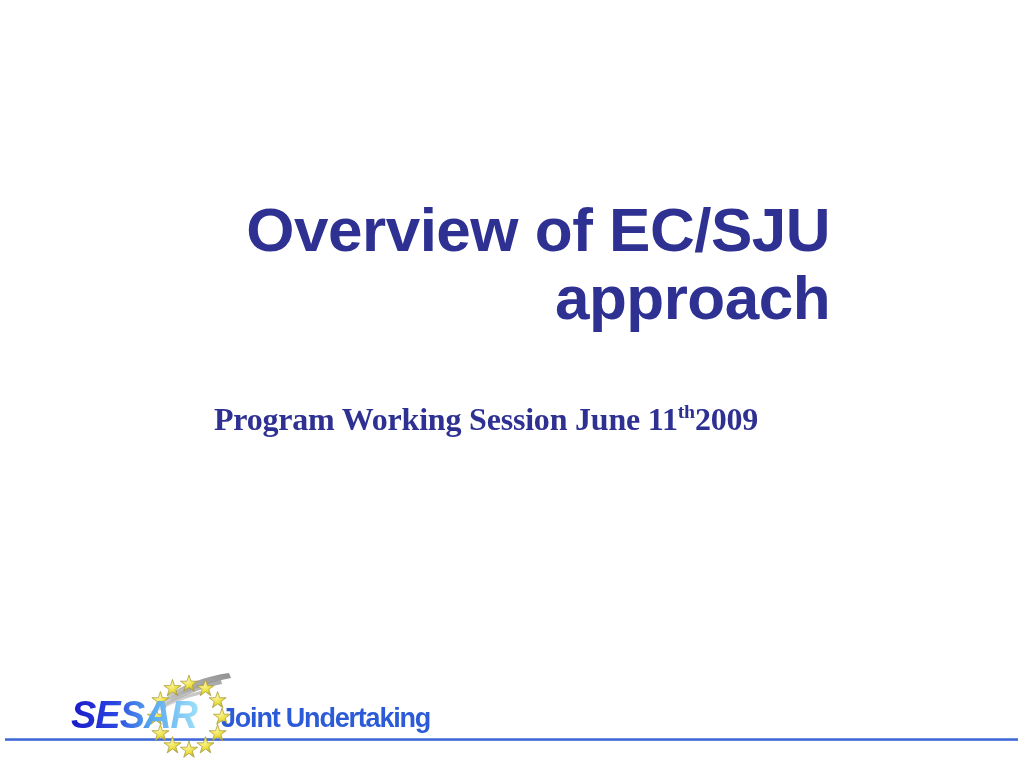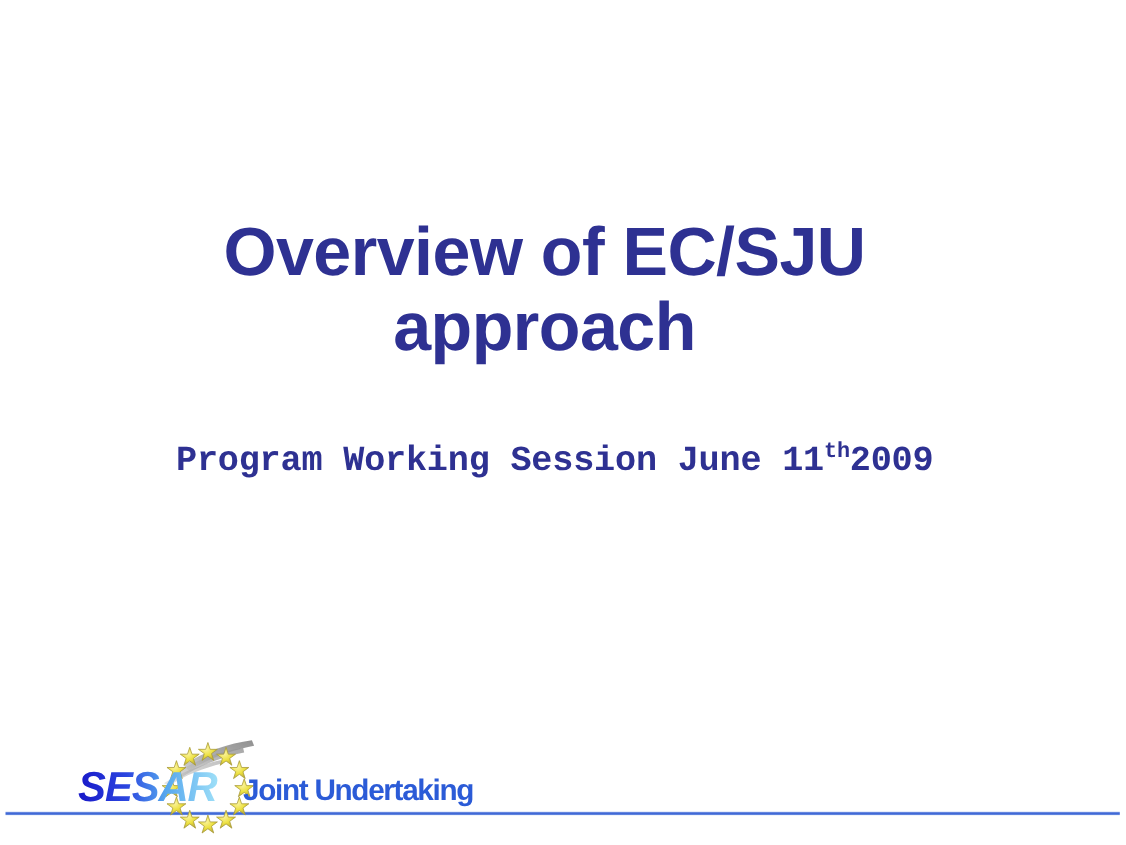--- a/index.html
+++ b/index.html
@@ -21,21 +21,21 @@
     inset: 0;
     background: #ffffff;
   }
 
   
   .title-block {
     position: absolute;
     left: 160px;
     top: 196px;
     width: 670px;
-    text-align: center;
+    text-align: right;
   }
   .slide-title {
     font-family: "Liberation Sans", sans-serif;
     font-weight: bold;
     font-size: 62px;
     line-height: 68px;
     color: #2e3192;
     letter-spacing: -0.5px;
     margin: 0;
     white-space: pre-line;
@@ -43,21 +43,21 @@
 
   
   .subtitle-block {
     position: absolute;
     left: 160px;
     top: 400px;
     width: 652px;
     text-align: center;
   }
   .slide-subtitle {
-    font-family: Liberation Mono, monospace;
+    font-family: Liberation Serif, serif;
     font-weight: bold;
     font-size: 32px;
     line-height: 38px;
     color: #2e3192;
     margin: 0;
     letter-spacing: -0.2px;
     white-space: nowrap;
   }
   .slide-subtitle sup {
     font-size: 0.62em;

